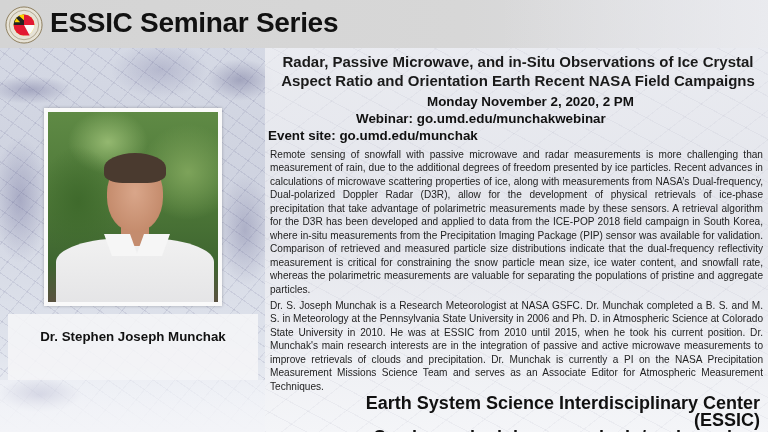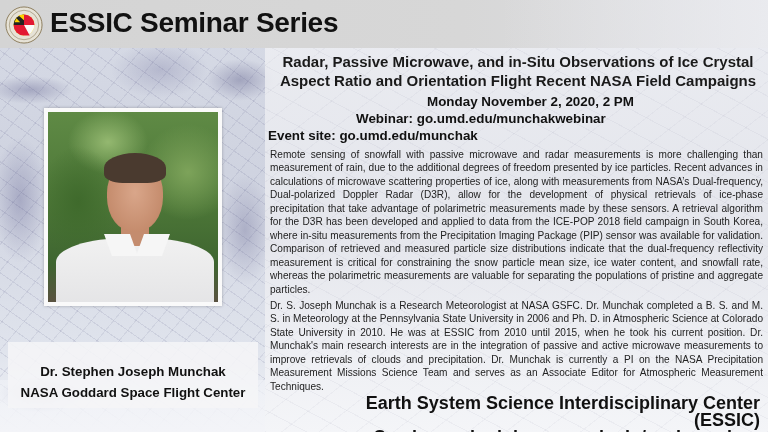--- a/index.html
+++ b/index.html
@@ -128,22 +128,21 @@
     position: absolute; top: 122px; width: 26px; height: 22px; background: #f6f6f6;
   }
   .collar-l { left: 60px; transform: skewX(20deg); }
   .collar-r { left: 92px; transform: skewX(-20deg); }
 
   
   .name-card {
     position: absolute; left: 8px; top: 314px; width: 250px; height: 66px;
     background: rgba(245,245,247,0.88);
     text-align: center; font-weight: bold; font-size: 13.3px; line-height: 21px; color: #111;
-    padding-top: 19px;
-    margin-top: 28px;
+    padding-top: 12px;
   }
 </style>
 </head>
 <body>
 
 <div class="bg"></div>
 <div class="bg-lines"></div>
 <div class="bg-snow-bottom"></div>
 
 <div class="header">
@@ -160,21 +159,21 @@
     <path d="M20 20 L26 31 L20 31 Z" fill="#e21833"></path>
   </svg>
   <div class="header-title">ESSIC Seminar Series</div>
 </div>
 <div class="panel-top-strip"></div>
 
 <div class="panel"></div>
 
 <div class="talk-title">
   <div>Radar, Passive Microwave, and in-Situ Observations of Ice Crystal</div>
-  <div>Aspect Ratio and Orientation Flight Recent NASA Field Campaigns</div>
+  <div>Aspect Ratio and Orientation Earth Recent NASA Field Campaigns</div>
 </div>
 
 <div class="event-info" style="padding-left:0;">
   <div style="margin-left:159px">Monday November 2, 2020, 2 PM</div>
   <div style="margin-left:88px">Webinar: go.umd.edu/munchakwebinar</div>
   <div style="">Event site: go.umd.edu/munchak</div>
 </div>
 
 <p class="abstract">Remote sensing of snowfall with passive microwave and radar measurements is more challenging than measurement of rain, due to the additional degrees of freedom presented by ice particles. Recent advances in calculations of microwave scattering properties of ice, along with measurements from NASA’s Dual-frequency, Dual-polarized Doppler Radar (D3R), allow for the development of physical retrievals of ice-phase precipitation that take advantage of polarimetric measurements made by these sensors. A retrieval algorithm for the D3R has been developed and applied to data from the ICE-POP 2018 field campaign in South Korea, where in-situ measurements from the Precipitation Imaging Package (PIP) sensor was available for validation. Comparison of retrieved and measured particle size distributions indicate that the dual-frequency reflectivity measurement is critical for constraining the snow particle mean size, ice water content, and snowfall rate, whereas the polarimetric measurements are valuable for separating the populations of pristine and aggregate particles.</p>
 <p class="bio">Dr. S. Joseph Munchak is a Research Meteorologist at NASA GSFC. Dr. Munchak completed a B. S. and M. S. in Meteorology at the Pennsylvania State University in 2006 and Ph. D. in Atmospheric Science at Colorado State University in 2010. He was at ESSIC from 2010 until 2015, when he took his current position. Dr. Munchak's main research interests are in the integration of passive and active microwave measurements to improve retrievals of clouds and precipitation. Dr. Munchak is currently a PI on the NASA Precipitation Measurement Missions Science Team and serves as an Associate Editor for Atmospheric Measurement Techniques.</p>
@@ -190,14 +189,13 @@
     <div class="neck"></div>
     <div class="collar-l"></div>
     <div class="collar-r"></div>
     <div class="head"></div>
     <div class="hair"></div>
   </div>
 </div>
 
 <div class="name-card">
   <div>Dr. Stephen Joseph Munchak</div>
-  <div>NASA Goddard Space Flight Center</div>
 </div>
 
 </body></html>

